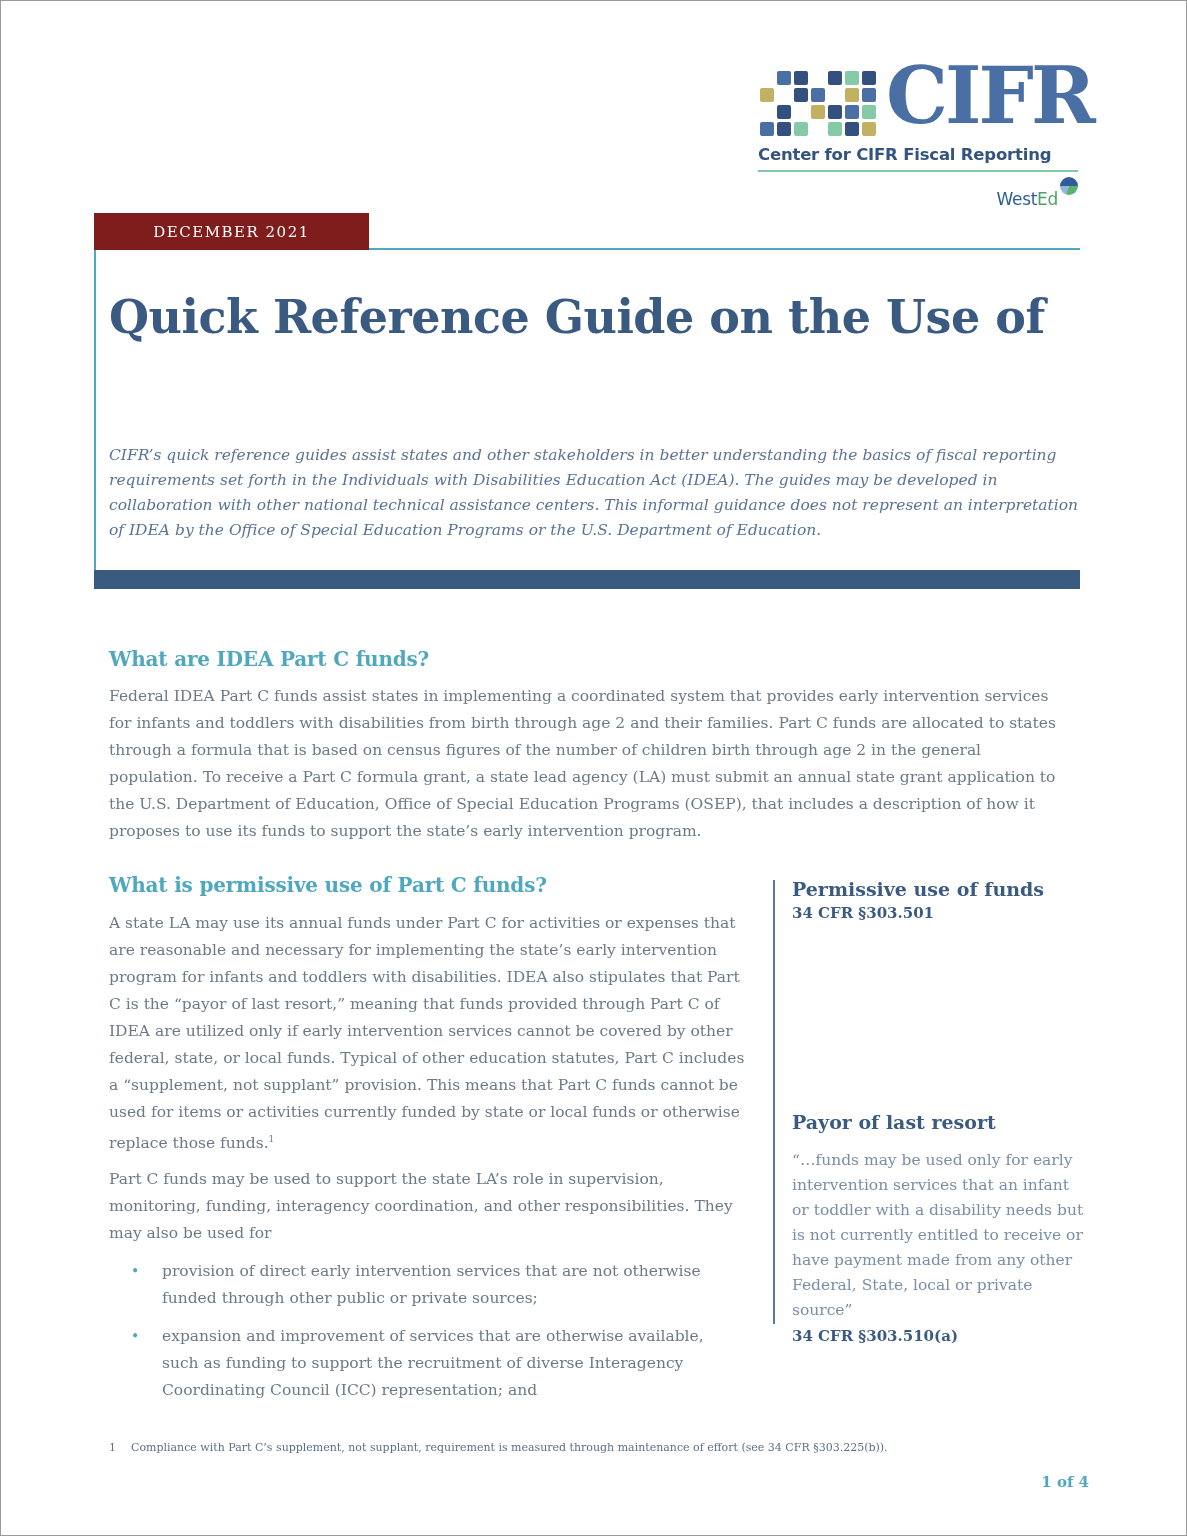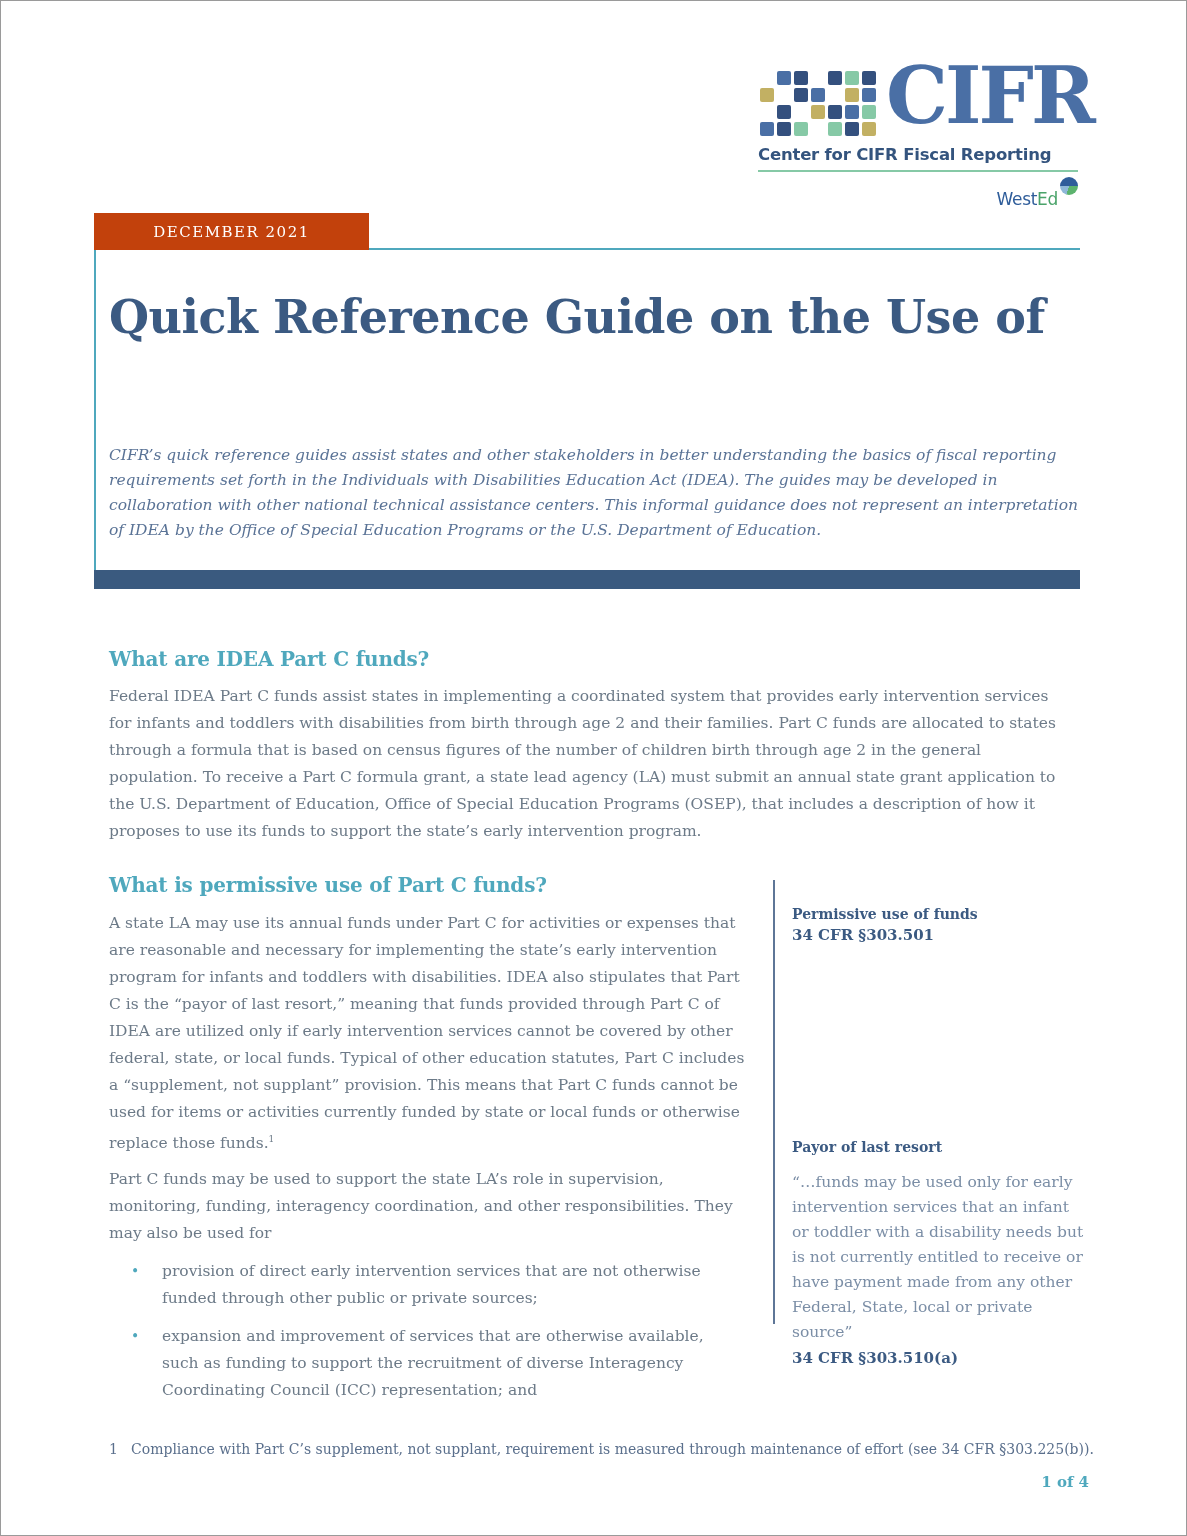--- a/index.html
+++ b/index.html
@@ -29,21 +29,21 @@
   .logo-wested {
     position: absolute; right: 22px; top: 118px;
     font-family: "DejaVu Sans", sans-serif; font-size: 17px; color: #2f5d9a; letter-spacing: -0.3px;
   }
   .logo-wested .ed { color: #4aa36a; }
   .globe { position: absolute; right: 2px; top: 106px; width: 18px; height: 18px; border-radius: 50%;
     background: conic-gradient(#2f5d9a 0 25%, #5cb36e 25% 55%, #8fb8d8 55% 75%, #2f5d9a 75% 100%); }
 
   
   .date-tab {
-    left: 93px; top: 212px; width: 275px; height: 37px; background: #c2410c;
+    left: 93px; top: 212px; width: 275px; height: 37px; background: #7f1d1d;
     color: #ffffff; font-size: 15px; letter-spacing: 1.5px;
     display: flex; align-items: center; justify-content: center;
   }
   .hdr-topline { left: 368px; top: 247px; width: 711px; height: 2px; background: #4fa8bd; }
   .hdr-leftline { left: 93px; top: 249px; width: 2px; height: 320px; background: #4fa8bd; }
   .title {
     left: 108px; top: 284px; width: 950px;
     font-size: 46px; line-height: 64px; color: #3b5a82; font-weight: 700;
     letter-spacing: -0.5px;
   }
@@ -65,26 +65,26 @@
   .s2-h { left: 108px; top: 872px; }
   .s2-p1 { left: 108px; top: 909px; width: 640px; }
   .s2-p2 { left: 108px; top: 1165px; width: 640px; }
   .bullets { left: 130px; top: 1257px; width: 600px; margin: 0; padding: 0; list-style: none; }
   .bullets li { position: relative; padding-left: 31px; margin-bottom: 11px; }
   .bullets li .dot { position: absolute; left: 0; top: 0; color: #4fa8bd; font-size: 14px; }
 
   
   .sidebar-line { left: 772px; top: 879px; width: 2px; height: 444px; background: #5e7697; }
   .sb { left: 791px; width: 300px; }
-  .sb-h { font-weight: bold; font-size: 14px; color: #3b5a82; margin-top: 28px; }
+  .sb-h { font-weight: bold; font-size: 19px; color: #3b5a82; }
   .sb-q { font-size: 15.5px; line-height: 25px; color: #7b8ea6; }
   .sb-cite { font-weight: bold; font-size: 15px; color: #3b5a82; }
 
   
-  .fn { left: 108px; top: 1440px; font-size: 14px; color: #5a6f8c; white-space: nowrap; }
+  .fn { left: 108px; top: 1440px; font-size: 11px; color: #5a6f8c; white-space: nowrap; }
   .fn-num { display: inline-block; width: 22px; }
   .pagenum { right: 97px; top: 1472px; font-weight: bold; font-size: 15px; color: #4fa8bd; }
 </style>
 </head>
 <body>
 
 <div class="abs logo">
   <div class="logo-grid" id="logo-grid">
       <div class="sq" style="left: 17px; top: 0px; background: rgb(74, 111, 165);"></div>
       <div class="sq" style="left: 34px; top: 0px; background: rgb(52, 80, 126);"></div>

